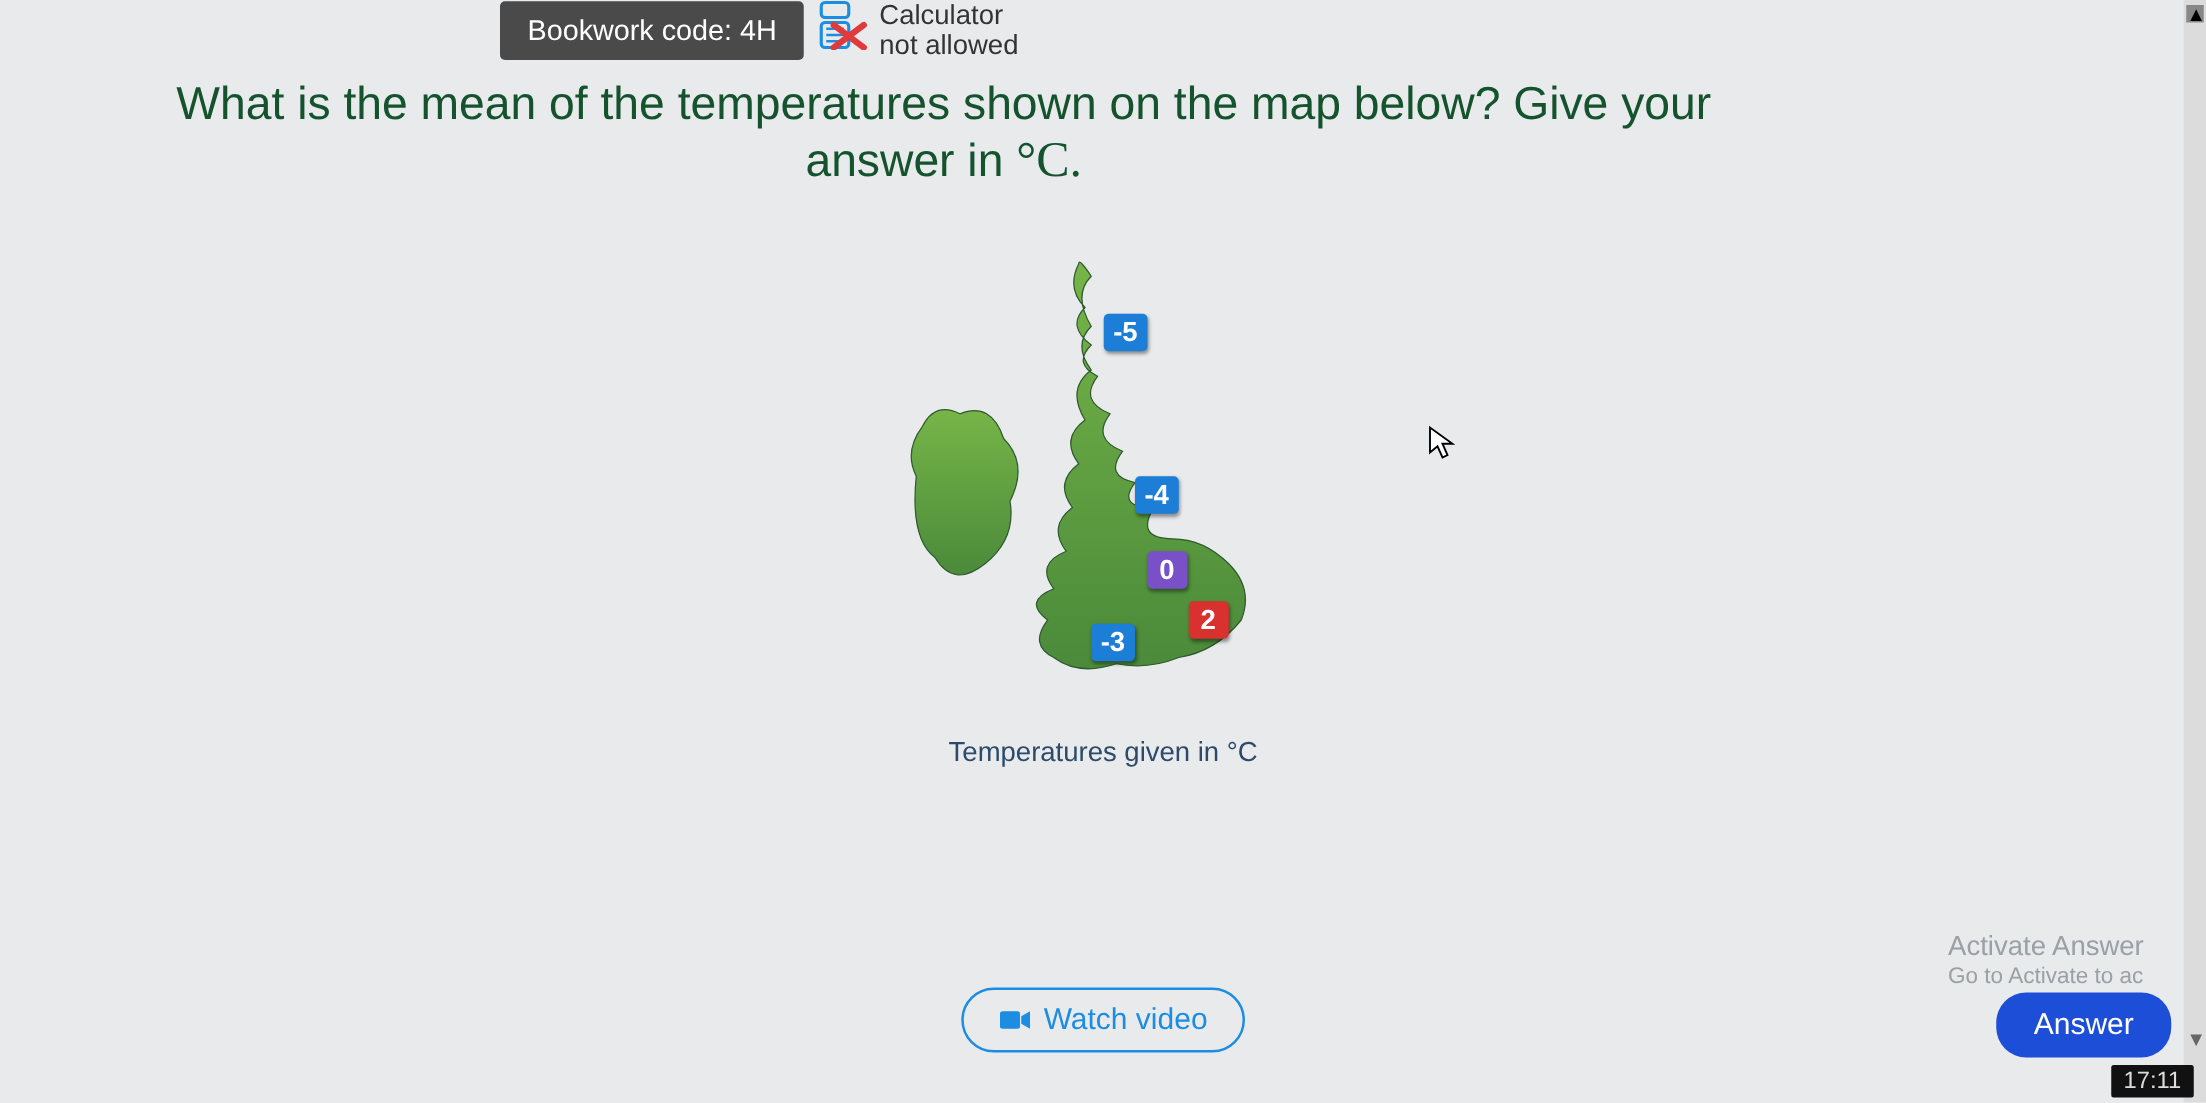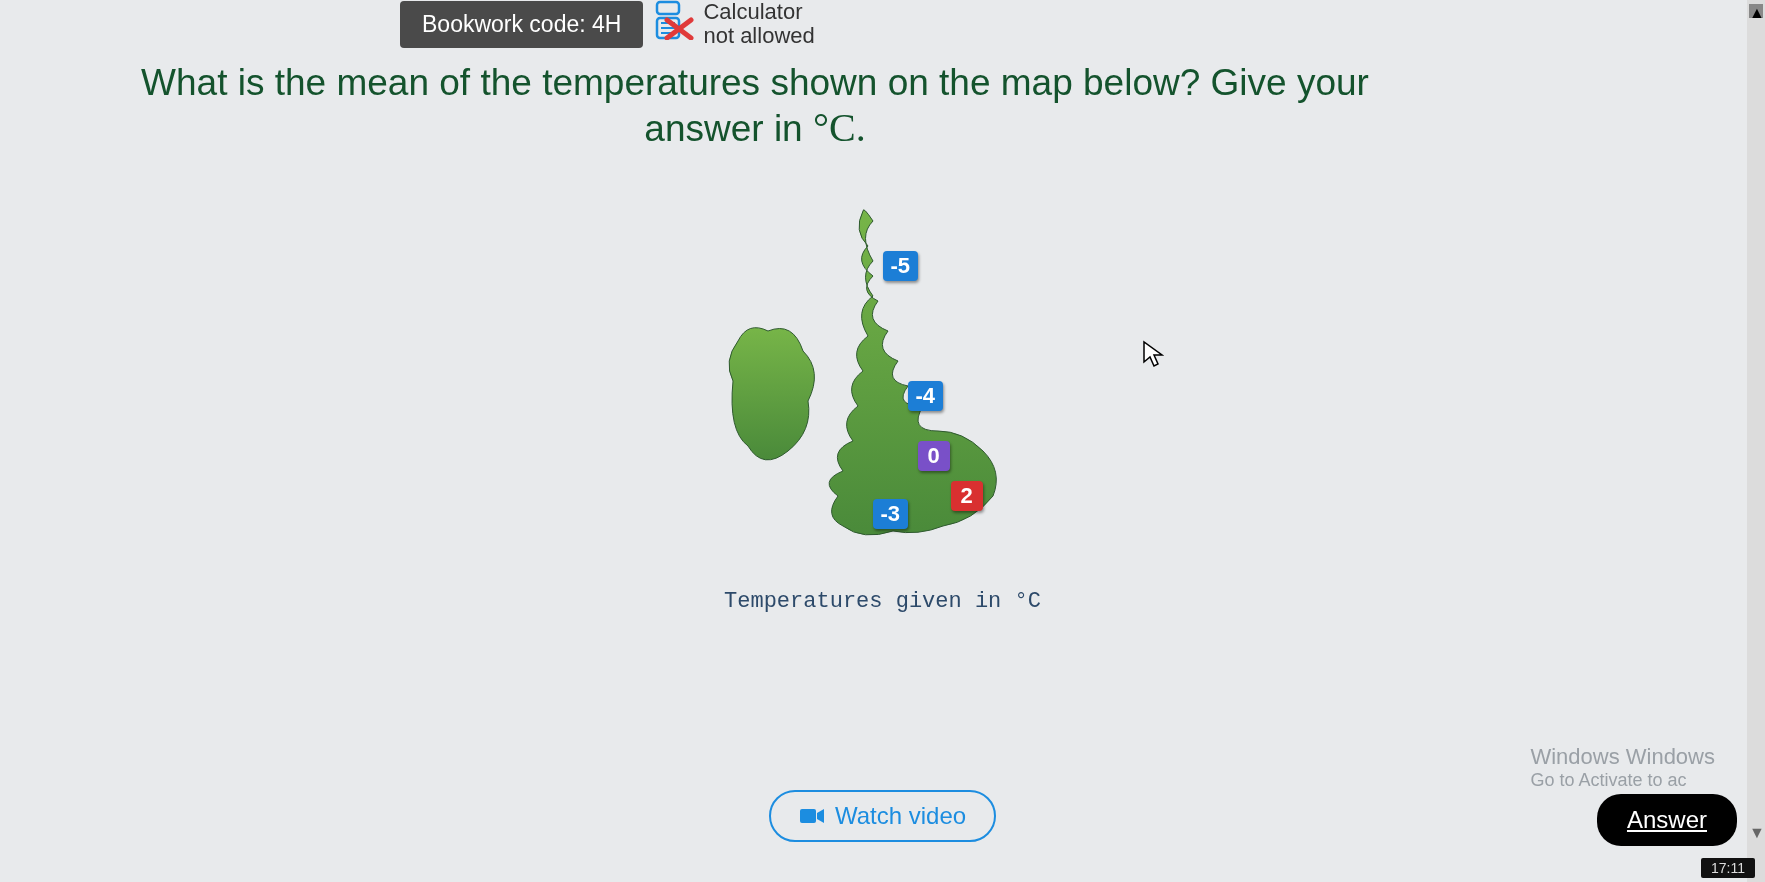--- a/index.html
+++ b/index.html
@@ -82,21 +82,20 @@
     }
     .temp-blue { background: #1c7ed6; }
     .temp-purple { background: #7950c8; }
     .temp-red { background: #d93030; }
     .map-caption {
       text-align: center;
       font-size: 22px;
       color: #2d4a6a;
       margin-top: 8px;
       font-weight: 500;
-      font-family: Liberation Mono, monospace;
     }
     .bottom-bar {
       position: absolute;
       bottom: 40px;
       left: 0;
       right: 0;
       display: flex;
       align-items: center;
       justify-content: center;
       padding: 0 40px;
@@ -113,28 +112,27 @@
       gap: 10px;
       cursor: pointer;
     }
     .watch-video .vid-icon {
       display: inline-flex;
     }
     .answer-btn {
       position: absolute;
       right: 28px;
       bottom: 36px;
-      background: #000000;
+      background: #1d4ed8;
       color: #fff;
       border: none;
       border-radius: 24px;
       padding: 12px 30px;
       font-size: 24px;
       cursor: pointer;
-      text-decoration: underline;
     }
     .activate {
       position: absolute;
       right: 50px;
       bottom: 90px;
       color: #9aa0a6;
       font-size: 22px;
       text-align: left;
       line-height: 1.2;
     }
@@ -162,21 +160,21 @@
       right: 2px;
       bottom: 44px;
       width: 14px;
       height: 14px;
       color: #666;
     }
     .taskbar-time {
       position: absolute;
       right: 10px;
       bottom: 4px;
-      font-size: 14px;
+      font-size: 19px;
       color: #ddd;
       background: #111;
       padding: 2px 10px;
       border-radius: 2px;
     }
     .cursor-icon {
       position: absolute;
       left: 1142px;
       top: 340px;
       color: #333;
@@ -236,21 +234,21 @@
 
 <div class="map-caption">Temperatures given in °C</div>
 
 <span class="cursor-icon">
   <svg width="22" height="28" viewBox="0 0 22 28">
     <path d="M2 2 L2 22 L8 17 L12 26 L16 24 L12 15 L20 15 Z" fill="#fff" stroke="#000" stroke-width="1.5"></path>
   </svg>
 </span>
 
 <div class="activate">
-  <div>Windows Windows</div>
+  <div>Activate Answer</div>
   <div class="line2">Go to Activate to ac</div>
 </div>
 
 <div class="bottom-bar">
   <button class="watch-video">
     <span class="vid-icon">
       <svg width="26" height="20" viewBox="0 0 26 20">
         <rect x="1" y="3" width="16" height="14" rx="2" fill="#1c8de0"></rect>
         <path d="M18 7 L25 3 L25 17 L18 13 Z" fill="#1c8de0"></path>
       </svg>

